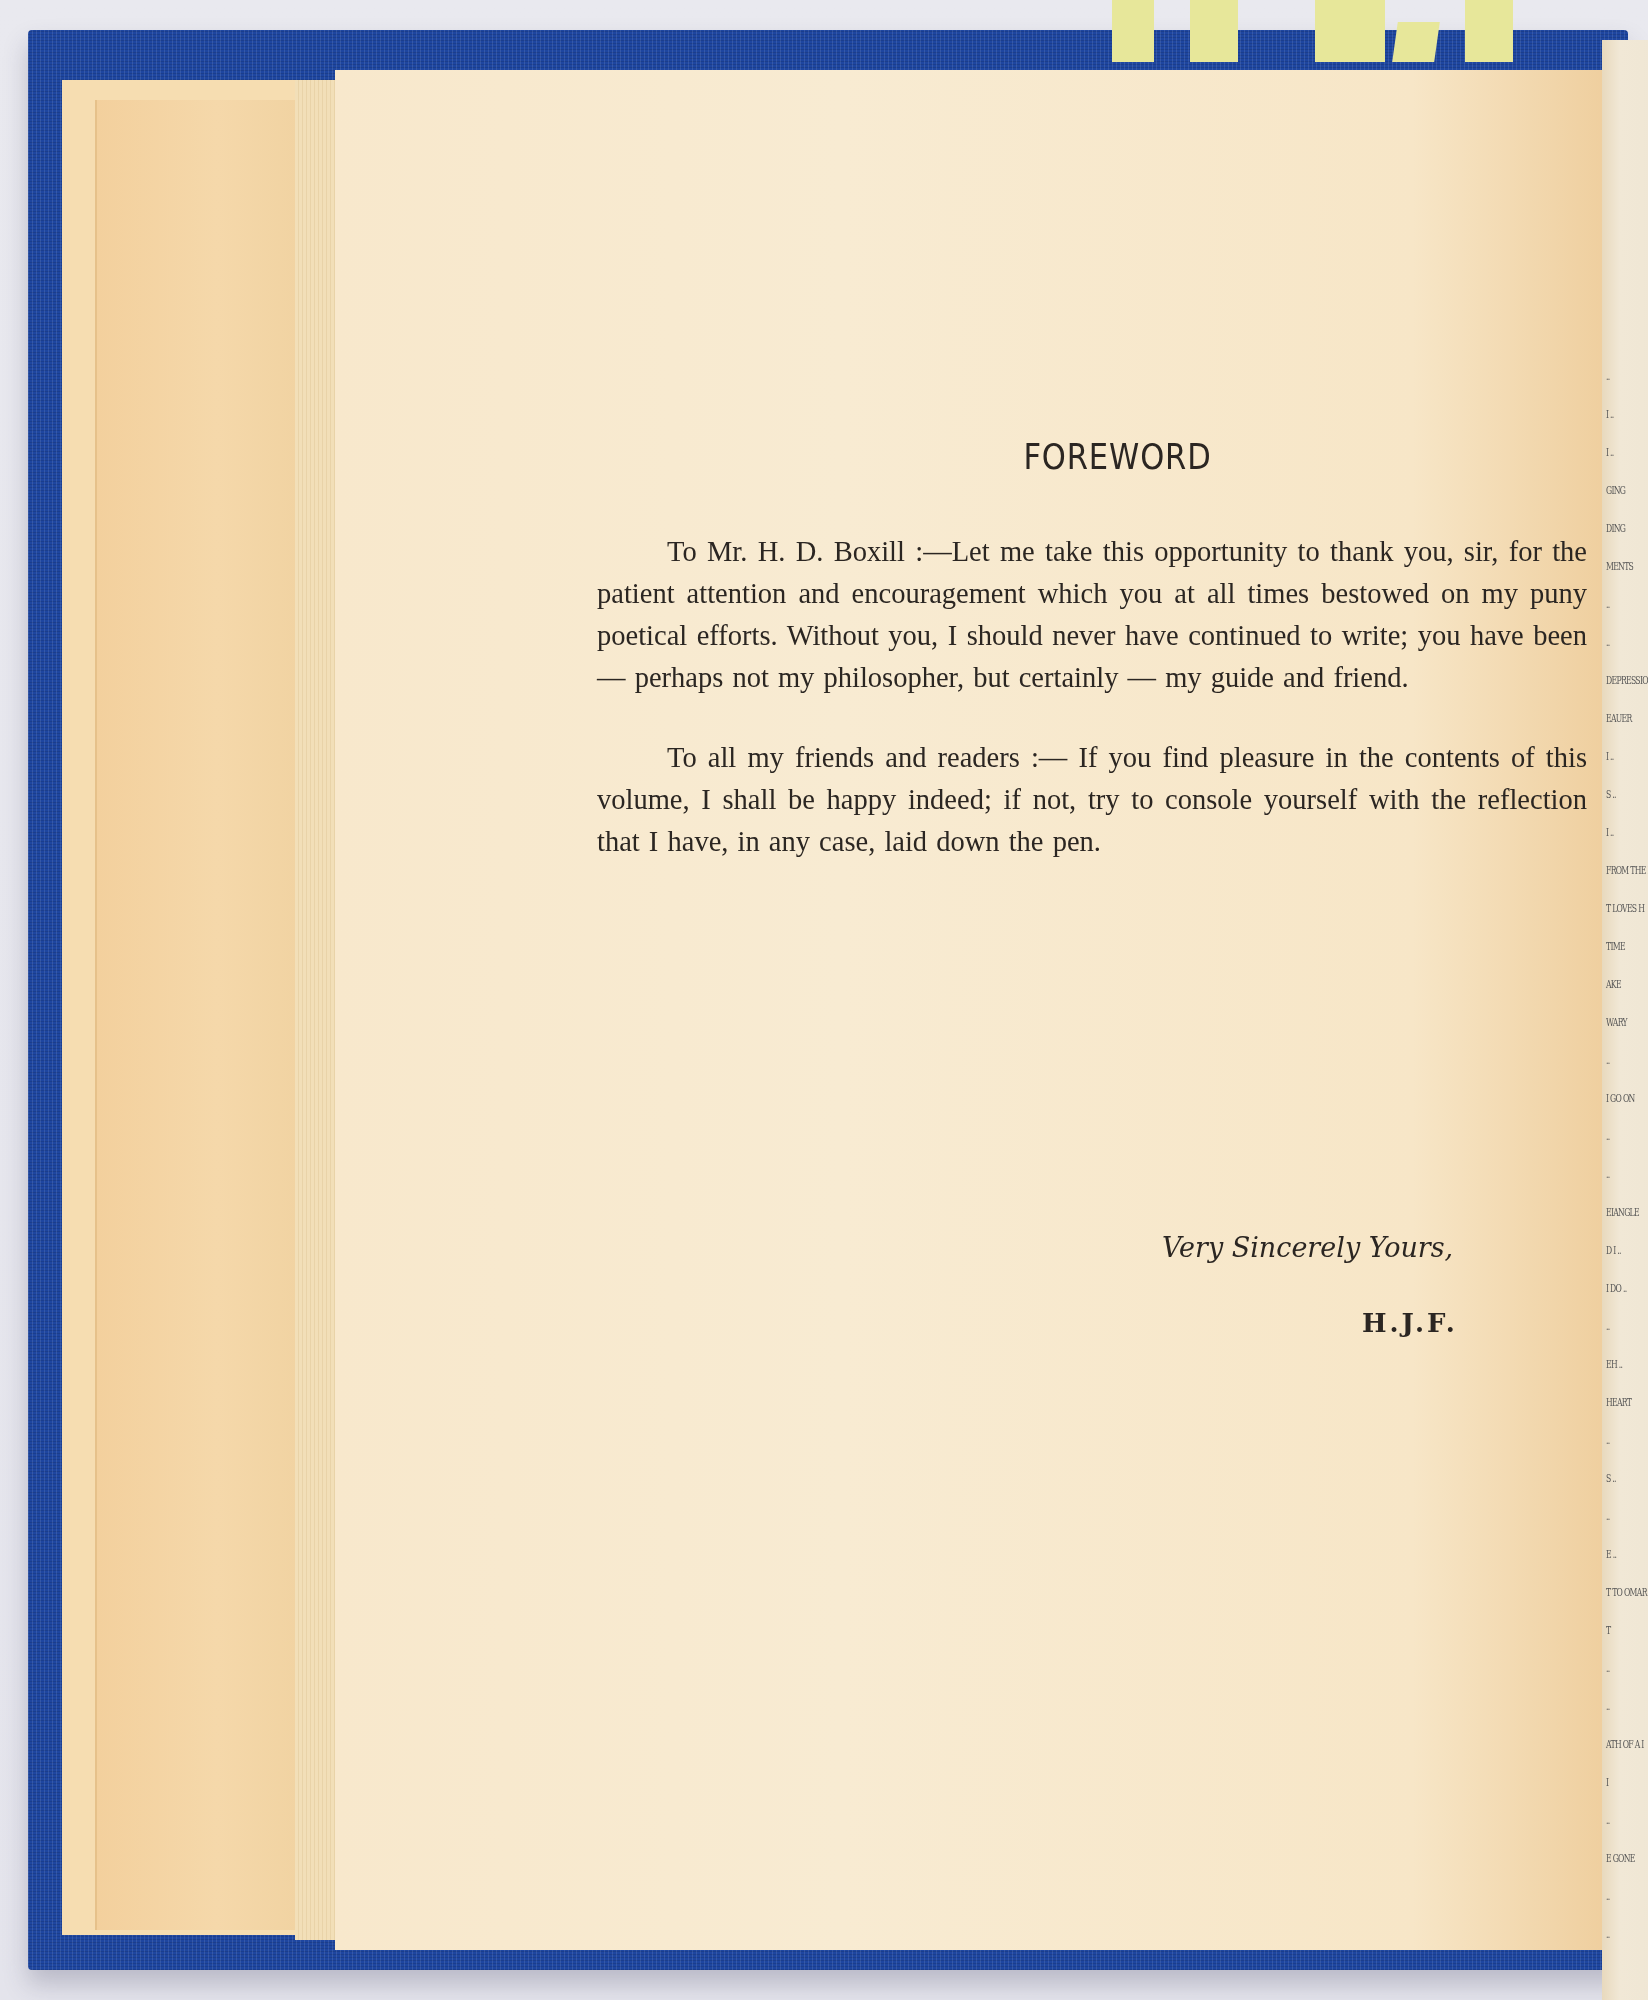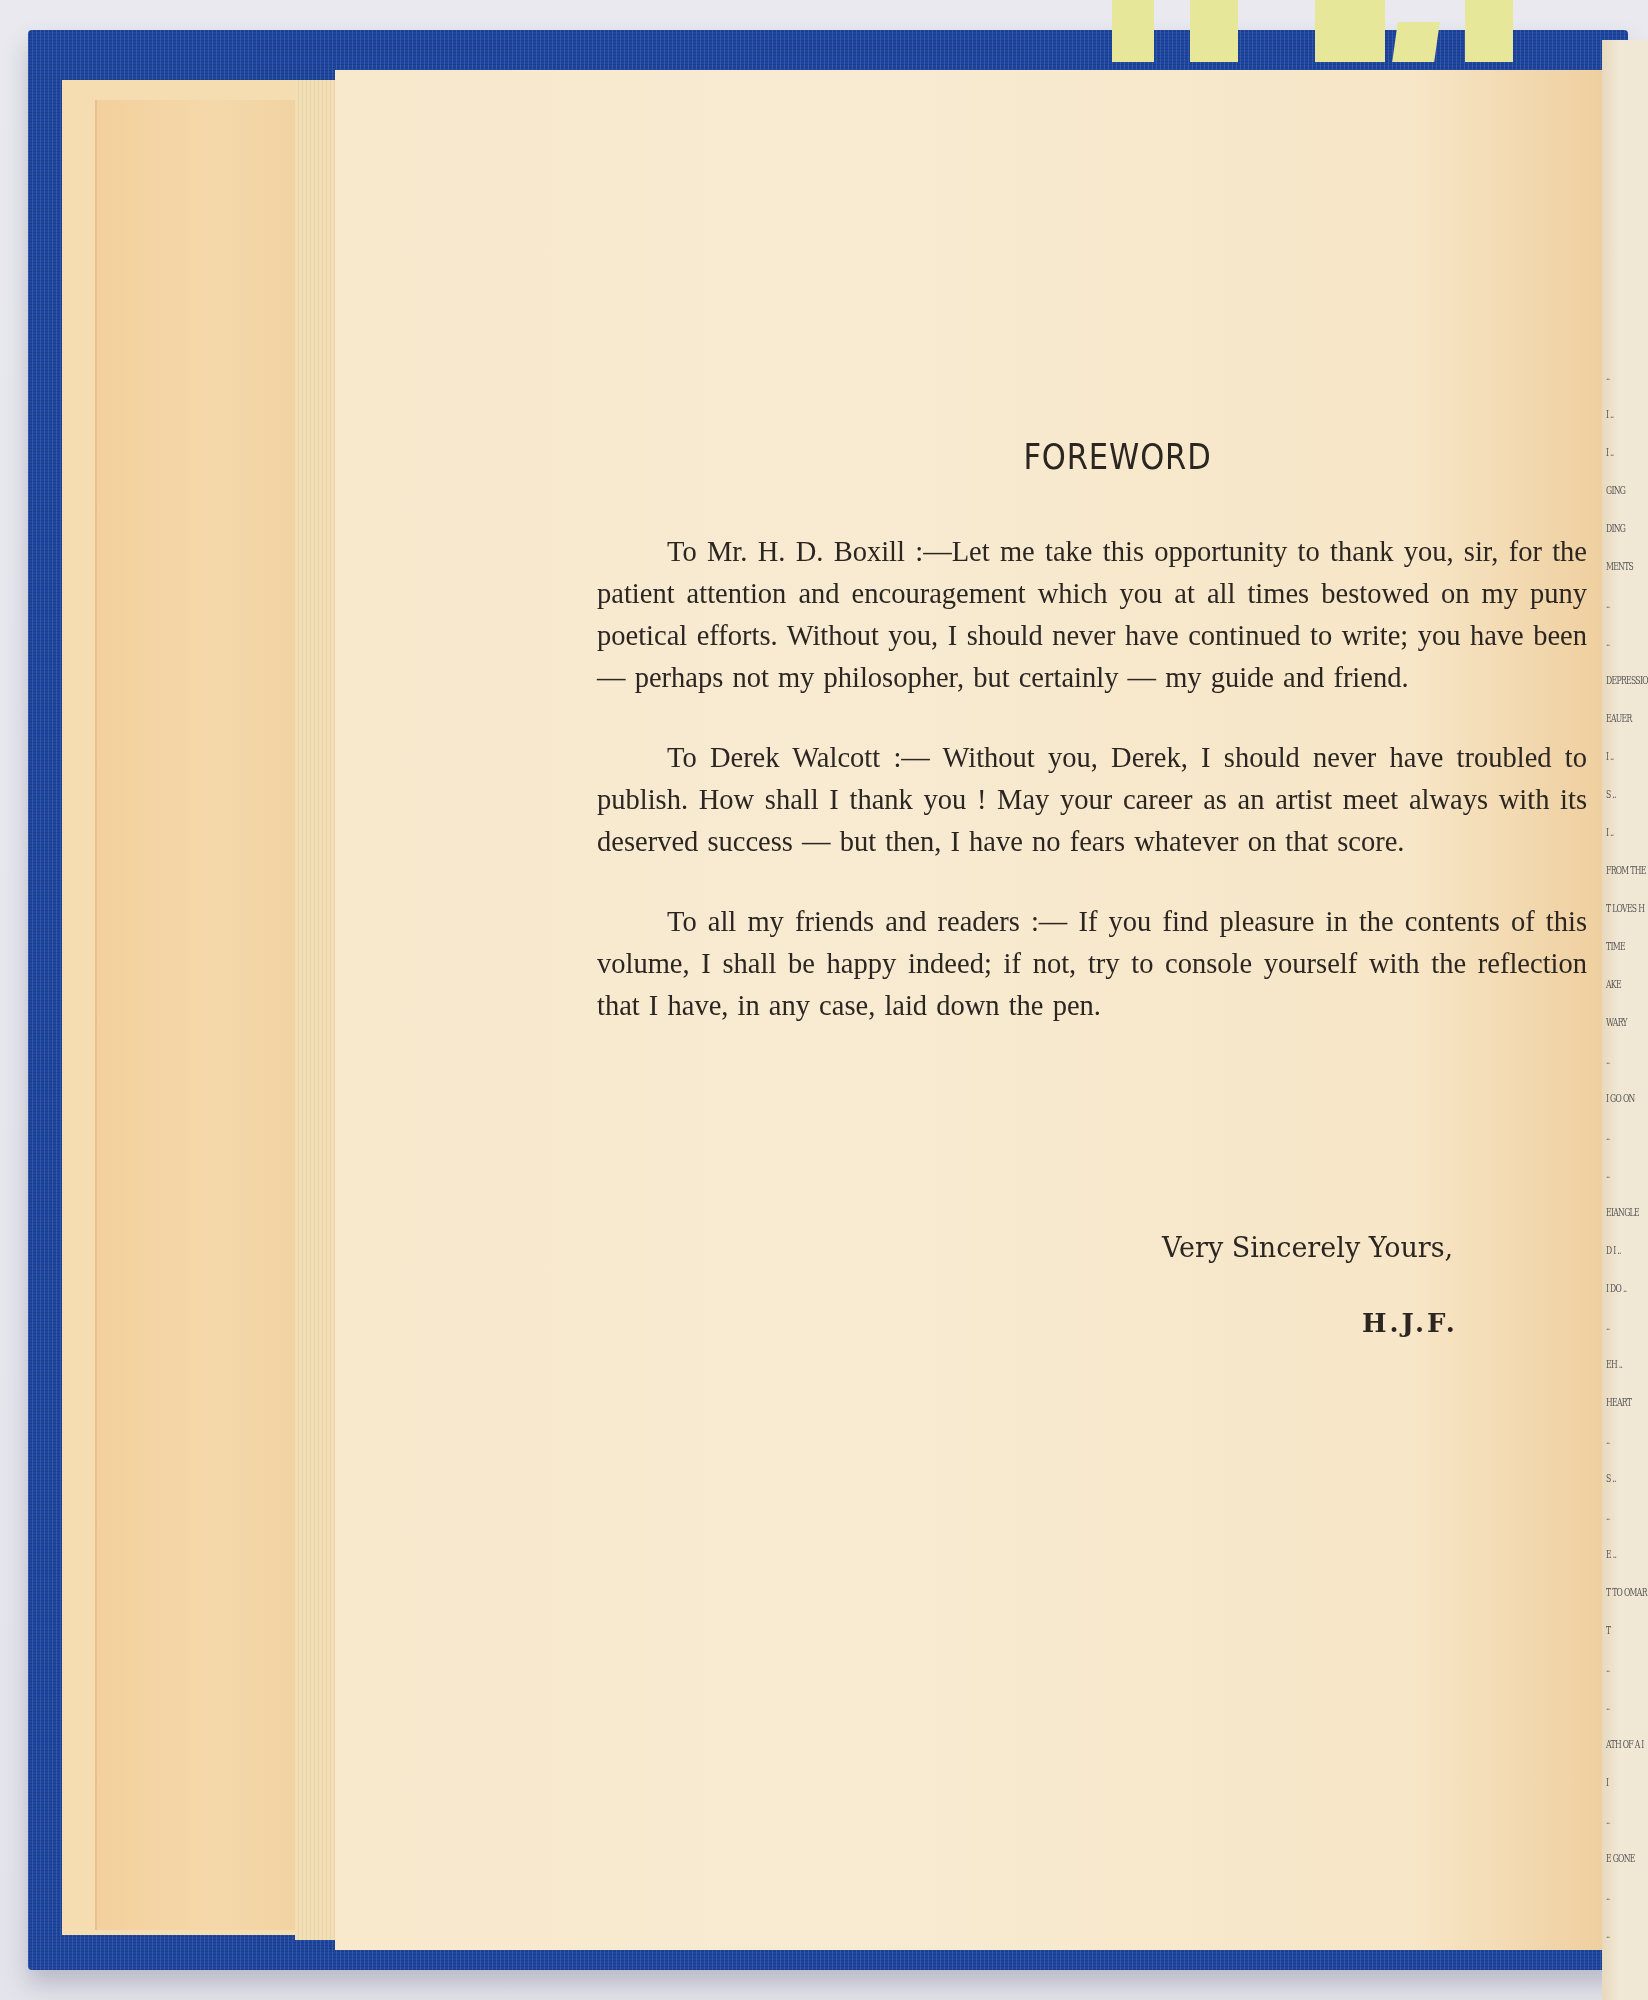--- a/index.html
+++ b/index.html
@@ -52,21 +52,21 @@
     margin: 20px 0 54px 0; padding-left: 60px; font-family: "DejaVu Sans", sans-serif;
     transform: scaleX(0.85);
   }
   .para {
     font-size: 28.5px; line-height: 42px; text-align: justify;
     text-indent: 70px; margin: 0 0 38px 0; font-family: Liberation Serif, serif;
     word-spacing: 2px;
   }
   .closing {
     position: absolute; left: 1162px; top: 1232px; font-size: 29px; color: #2b2622;
-    font-family: "DejaVu Serif", serif; font-size: 27px;
+    font-family: "DejaVu Serif", serif; font-size: 27px; font-style: italic;
   }
   .initials {
     position: absolute; left: 1362px; top: 1308px; font-size: 26px; color: #2b2622;
     font-weight: bold; letter-spacing: 3px; font-family: "DejaVu Serif", serif;
   }
 </style>
 </head>
 <body>
 
 <div class="cover"></div>
@@ -124,18 +124,17 @@
     <div class="toc-line" style="top: 1736px;">I</div>
     <div class="toc-line" style="top: 1774px;">..</div>
     <div class="toc-line" style="top: 1812px;">E GONE</div>
     <div class="toc-line" style="top: 1850px;">..</div>
     <div class="toc-line" style="top: 1888px;">..</div>
   </div>
 
 <div class="text-block">
   <div class="title">FOREWORD</div>
   <p class="para">To Mr. H. D. Boxill :—Let me take this opportunity to thank you, sir, for the patient attention and encouragement which you at all times bestowed on my puny poetical efforts. Without you, I should never have continued to write; you have been — perhaps not my philosopher, but certainly — my guide and friend.</p>
-  <p class="para">To Derek Walcott :— Without you, Derek, I should never have troubled to publish.  How shall I thank you ! May your career as an artist meet always with its deserved success — but then, I have no fears whatever on that score.</p>
   <p class="para">To all my friends and readers :— If you find pleasure in the contents of this volume, I shall be happy indeed; if not, try to console yourself with the reflection that I have, in any case, laid down the pen.</p>
 </div>
 
 <div class="closing">Very Sincerely Yours,</div>
 <div class="initials">H.J.F.</div>
 
 </body></html>

